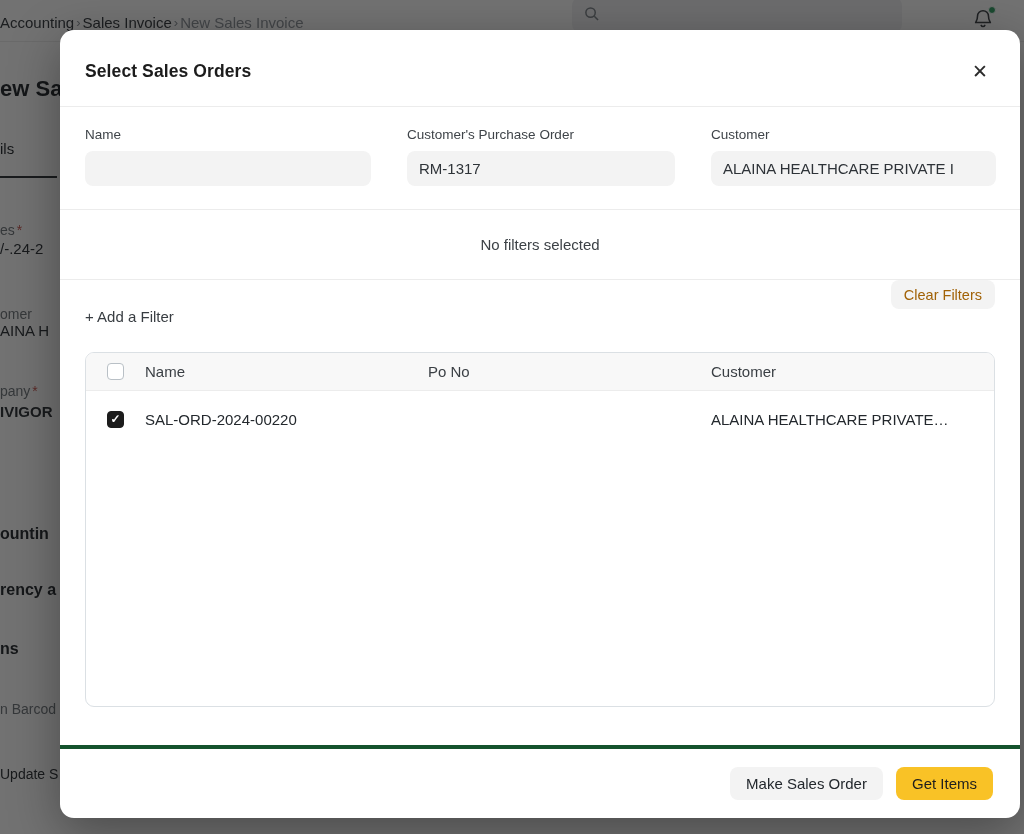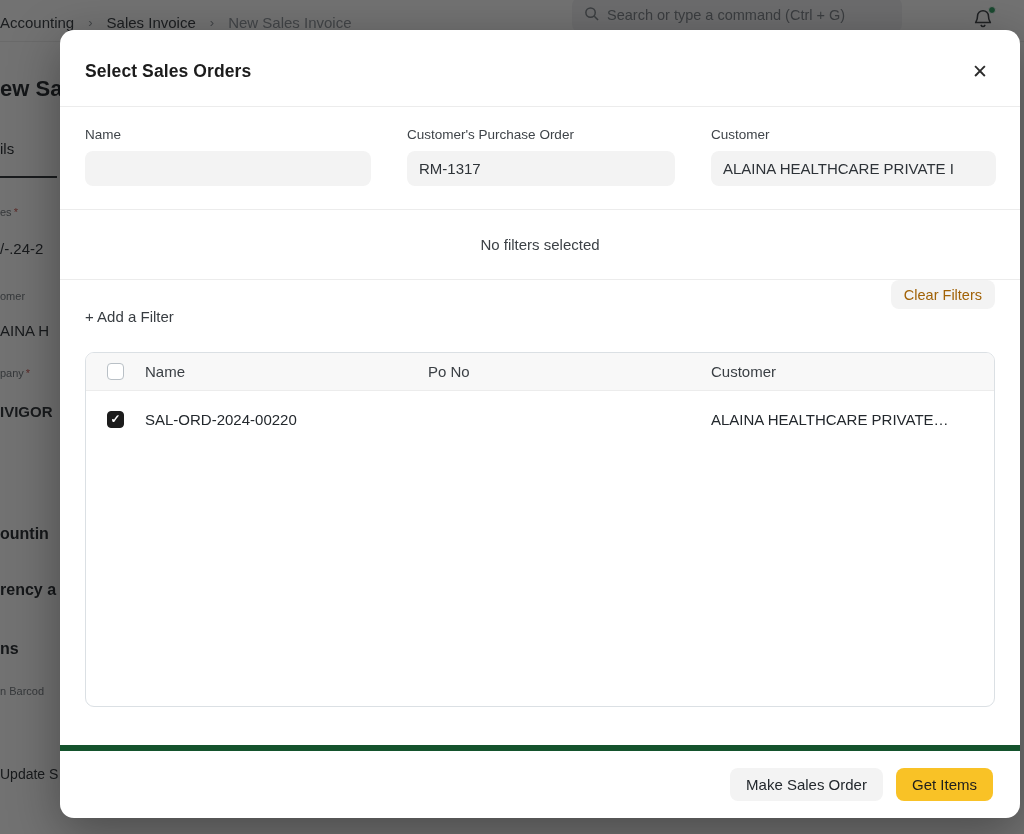--- a/index.html
+++ b/index.html
@@ -12,42 +12,42 @@
   }
 
   
   .bg-page { position:absolute; inset:0; z-index:1; background:#fff; }
   .navbar {
     position:absolute; left:0; top:-14px; width:1024px; height:56px;
     background:#ffffff; border-bottom:1px solid #ededed;
   }
   .breadcrumb {
     position:absolute; left:0px; top:14px; font-size:15px; color:#33383d;
-    white-space:nowrap; display:flex; align-items:center; gap:14px;
+    white-space:nowrap; display:flex; align-items:center; gap:2px;
   }
   .crumb-sep { color:#8d939a; font-size:13px; }
   .crumb-current { color:#8d939a; }
   .searchbar {
     position:absolute; left:572px; top:-4px; width:330px; height:38px;
     background:#f0f1f3; border-radius:10px; display:flex; align-items:center;
     padding:0 12px; gap:8px; color:#7c8288; font-size:14.5px;
   }
   .searchbar svg { flex:0 0 auto; }
   .bell { position:absolute; left:972px; top:6px; width:26px; height:28px; }
   .bell-dot {
     position:absolute; right:2px; top:0px; width:8px; height:8px;
     border-radius:50%; background:#2f9e63; border:1.5px solid #fff;
   }
 
   
   .frag { position:absolute; left:0; white-space:nowrap; }
   .frag-heading { top:76px; font-size:22px; font-weight:700; color:#1f2429; }
   .frag-tab { top:140px; font-size:15px; color:#1f2429; }
   .frag-tab-underline { top:176px; width:57px; height:2px; background:#2c3136; }
-  .frag-label { font-size:11px; color:#6f757b; }
+  .frag-label { font-size:14px; color:#6f757b;margin-top:16px; }
   .frag-value { font-size:15px; font-weight:500; color:#2a2f34; }
   .frag-section { font-size:16px; font-weight:700; color:#23282d; }
   .req { color:#c7554f; margin-left:2px; }
   .f-series-label { top:206px; }
   .f-series-value { top:240px; }
   .f-customer-label { top:290px; }
   .f-customer-value { top:322px; }
   .f-company-label { top:367px; }
   .f-company-value { top:403px; font-weight:600; }
   .f-sec1 { top:525px; }
@@ -124,21 +124,21 @@
   }
   .checkbox.checked {
     background:#1c1c1c; border-color:#1c1c1c; display:flex; align-items:center;
     justify-content:center; color:#fff; font-size:12px; font-weight:700; line-height:1;
   }
   .cell { overflow:hidden; white-space:nowrap; padding-right:10px; }
 
   .modal-spacer { flex:1 1 auto; }
 
   .modal-footer {
-    flex:0 0 73px; border-top:6px solid #14532d; display:flex; align-items:center;
+    flex:0 0 73px; border-top:4px solid #14532d; display:flex; align-items:center;
     justify-content:flex-end; gap:13px; padding:0 27px;
     border-radius:0 0 14px 14px;
   }
   .btn {
     height:33px; border:none; border-radius:8px; padding:0 16px; font-size:15px;
     cursor:pointer; font-family:"Liberation Sans", sans-serif; white-space:nowrap;
   }
   .btn-secondary { background:#f3f3f3; color:#23282d; }
   .btn-primary { background:#f9c226; color:#1e1e1e; font-weight:500; }
 </style>
@@ -156,21 +156,20 @@
     <span class="crumb-current">New Sales Invoice</span>
   </div>
 
   <div class="searchbar">
     <span>
       <svg width="15" height="15" viewBox="0 0 16 16" fill="none" stroke="#7c8288" stroke-width="1.6">
         <circle cx="7" cy="7" r="5"></circle>
           <line x1="11" y1="11" x2="15" y2="15"></line>
       </svg>
     </span>
-    <span>Search or type a command (Ctrl + G)</span>
   </div>
 
   <div class="bell">
     <svg width="22" height="24" viewBox="0 0 24 24" fill="none" stroke="#3a3f44" stroke-width="1.7" stroke-linecap="round">
       <path d="M6 10a6 6 0 0 1 12 0c0 5 2 6 2 7H4c0-1 2-2 2-7z"></path>
       <path d="M10 20a2.2 2.2 0 0 0 4 0"></path>
     </svg>
     <span class="bell-dot"></span>
   </div>
 

